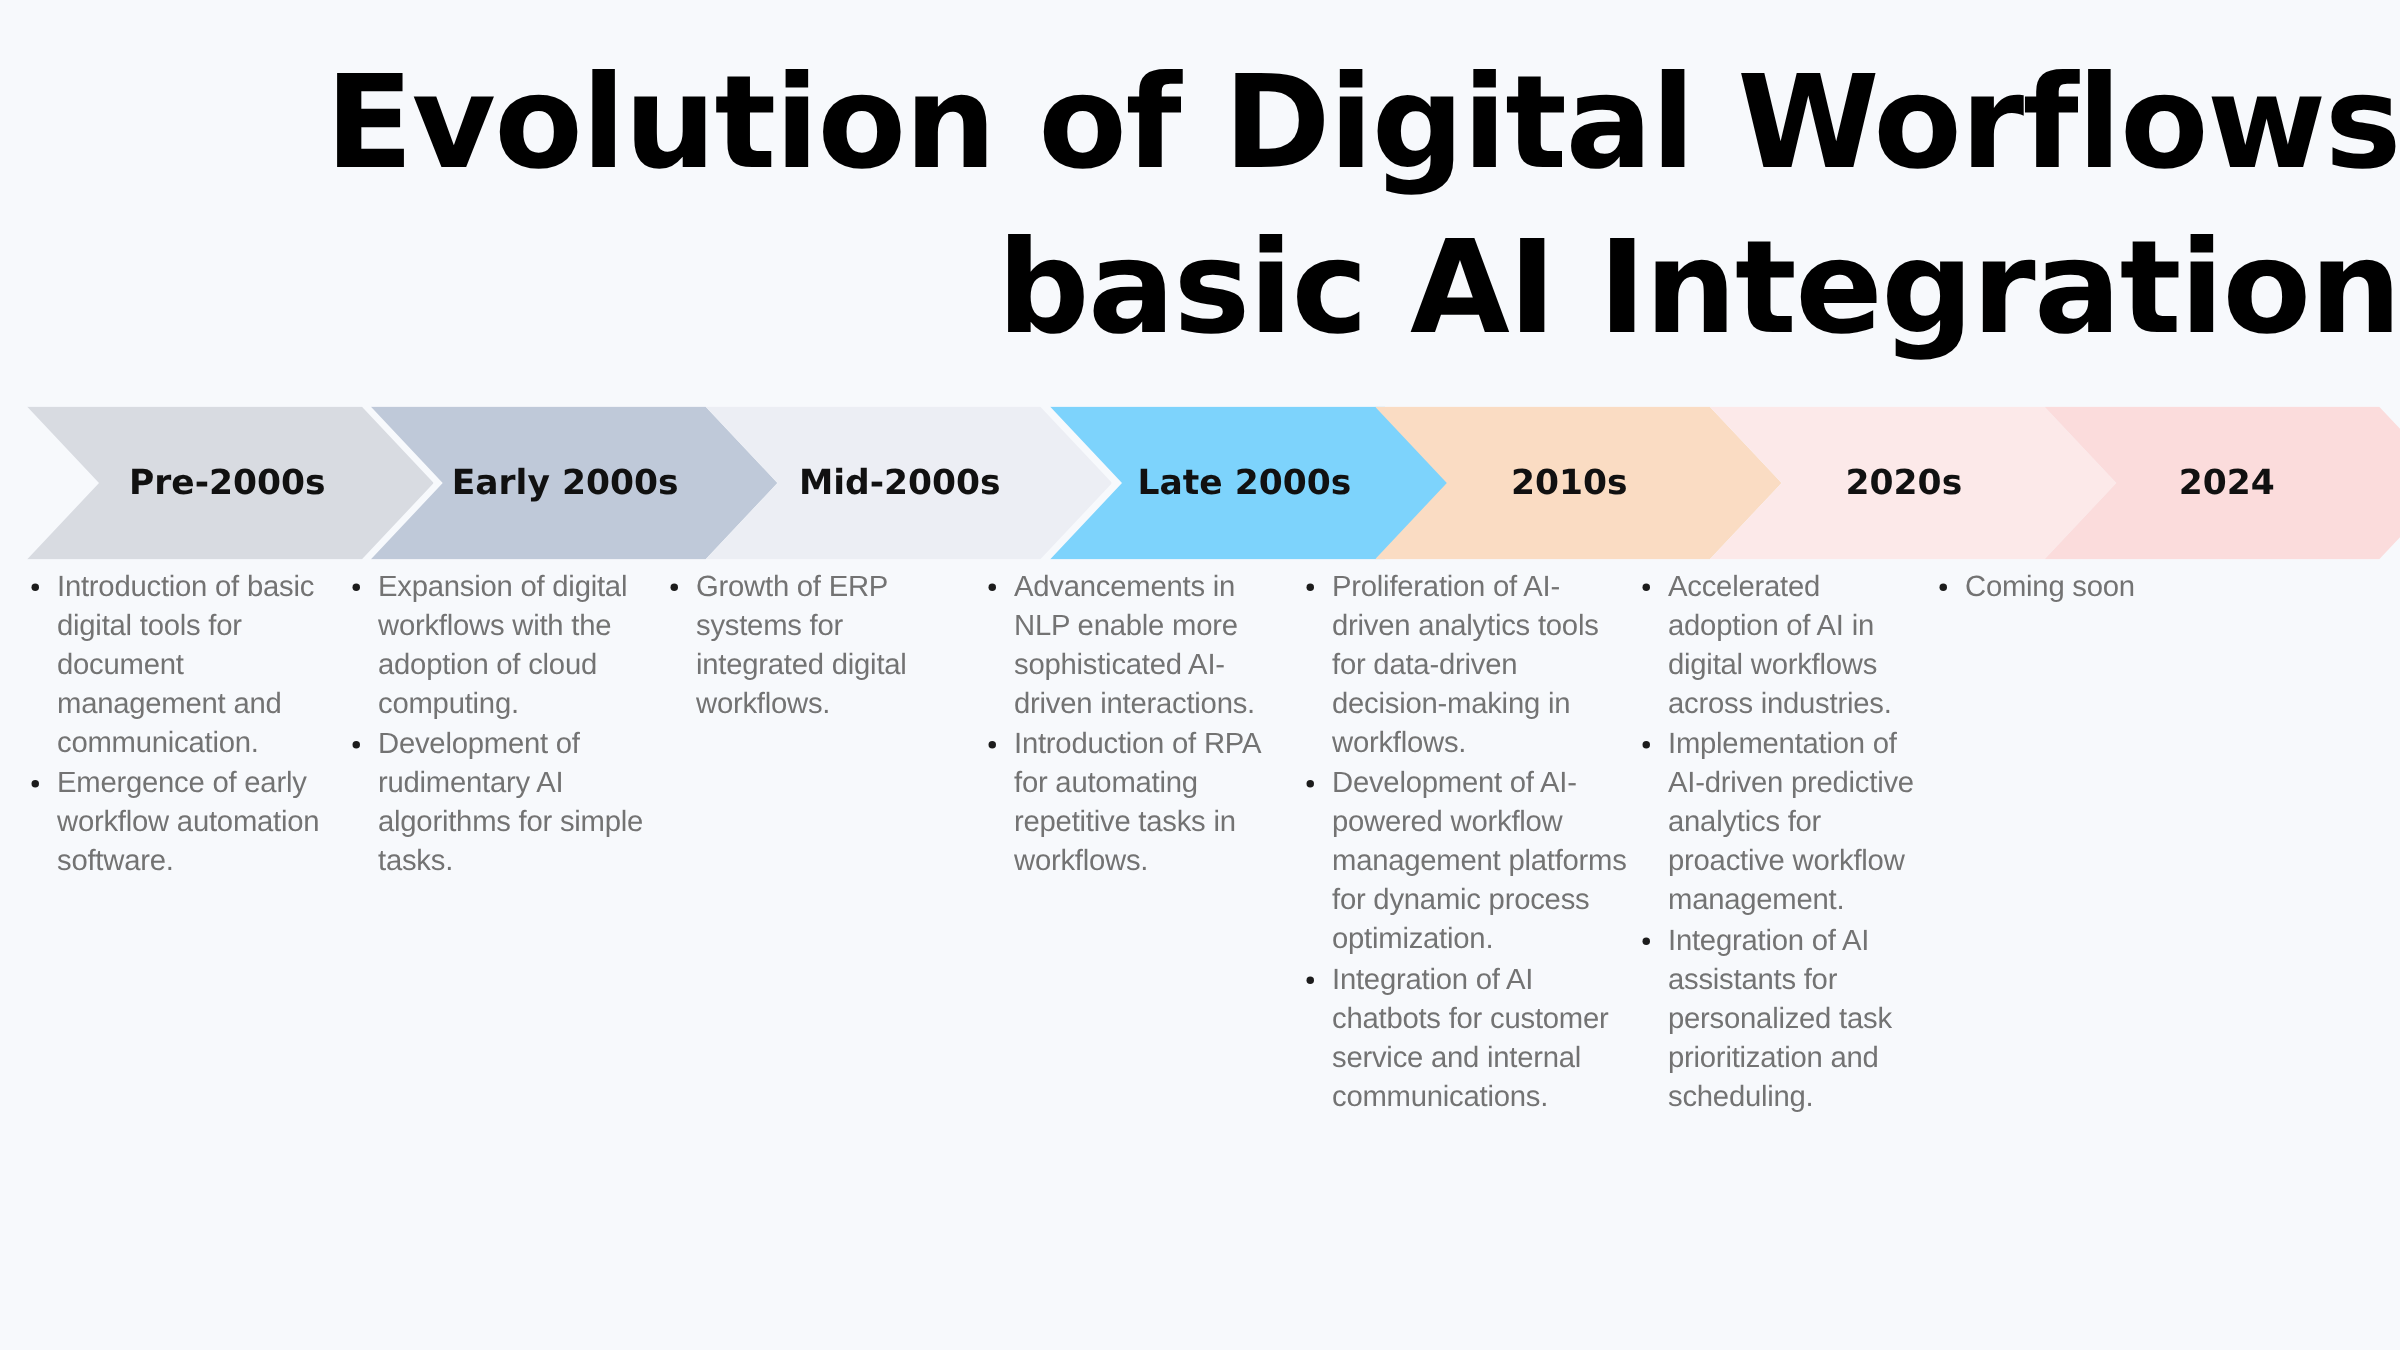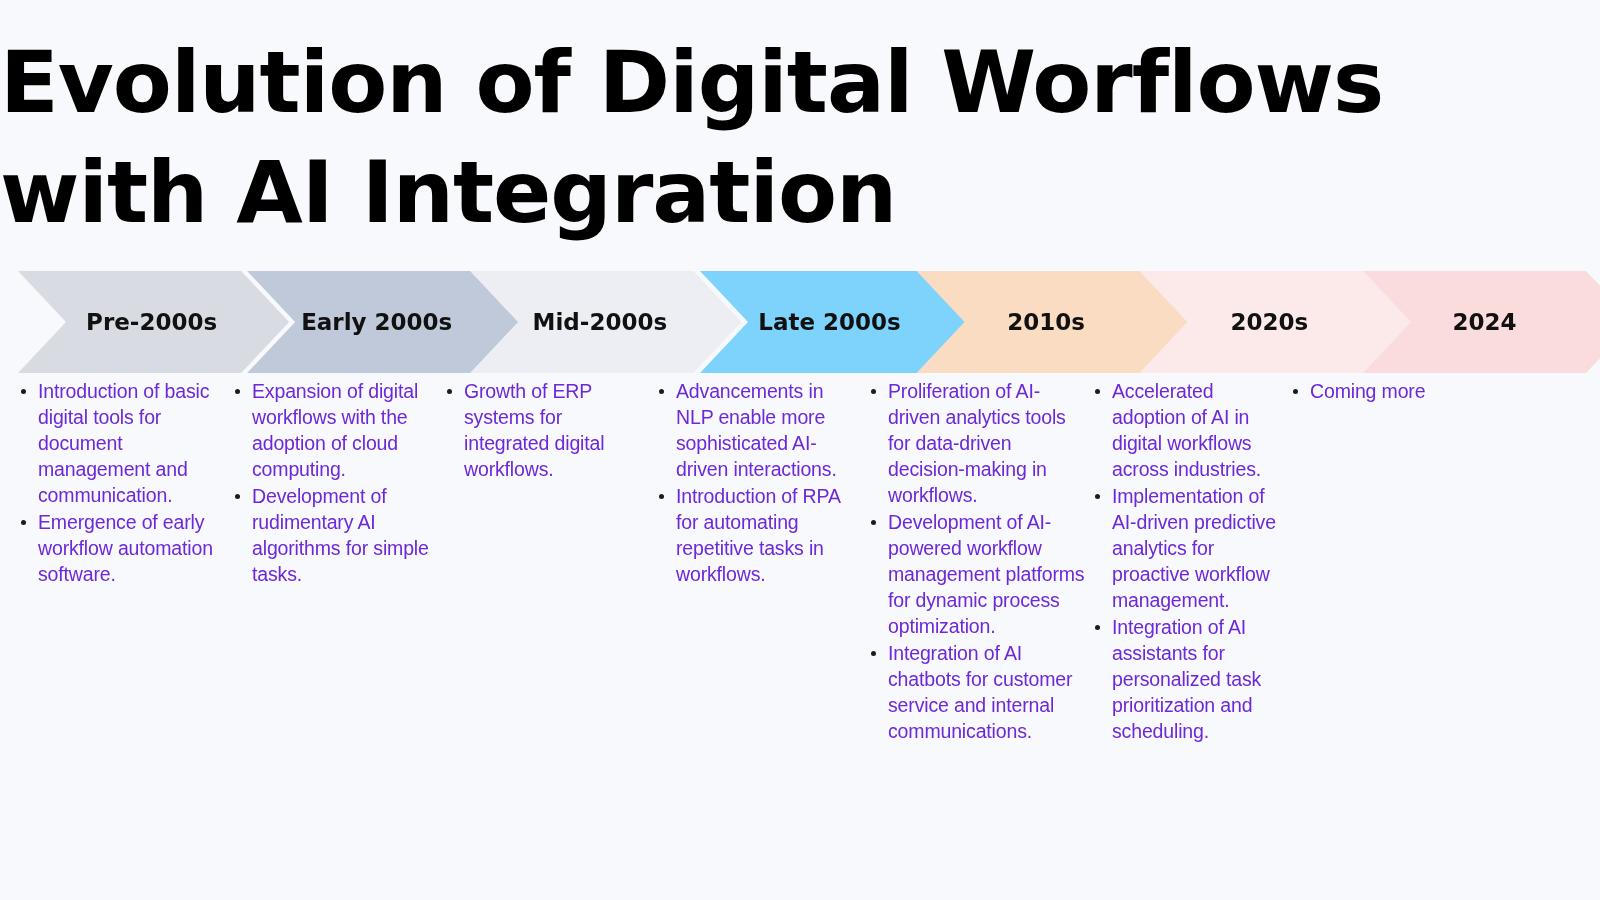--- a/index.html
+++ b/index.html
@@ -21,21 +21,21 @@
     height: 900px;
     background: #f7f9fc;
   }
 
   
   .title-block {
     position: absolute;
     top: 24px;
     left: 0;
     width: 1600px;
-    text-align: left;
+    text-align: right;
   }
   .title-line {
     display: block;
     font-family: "DejaVu Sans", sans-serif;
     font-weight: 700;
     font-size: 86px;
     line-height: 1.35;
     letter-spacing: -1px;
     color: #000000;
     white-space: nowrap;
@@ -93,42 +93,42 @@
     padding: 0;
     list-style: none;
   }
   .bullet-item {
     position: relative;
     padding-left: 24px;
     margin: 0 0 1px 0;
     font-family: "Liberation Sans", sans-serif;
     font-size: 19.5px;
     line-height: 26px;
-    color: #6d28d9;
+    color: #737373;
     letter-spacing: -0.15px;
   }
   .bullet-item::before {
     content: "";
     position: absolute;
     left: 7px;
     top: 11px;
     width: 5px;
     height: 5px;
     border-radius: 50%;
     background: #1c1c1c;
   }
 </style>
 </head>
 <body>
 
 <div class="poster">
 
   <div class="title-block">
     <span class="title-line title-line-1">Evolution of Digital Worflows</span>
-    <span class="title-line title-line-2">with AI Integration</span>
+    <span class="title-line title-line-2">basic AI Integration</span>
   </div>
 
   <div class="chevron-band">
       <div class="chevron chevron-0" style="left: 18px; width: 271.143px; background: rgb(216, 219, 225); clip-path: polygon(0px 0px, 82.2972% 0px, 100% 50%, 82.2972% 100%, 0px 100%, 17.7028% 50%); margin-left: 0px;">
         <span class="chevron-label">Pre-2000s</span>
       </div>
       <div class="chevron chevron-1" style="left: 241.143px; width: 271.143px; background: rgb(191, 201, 217); clip-path: polygon(0px 0px, 82.2972% 0px, 100% 50%, 82.2972% 100%, 0px 100%, 17.7028% 50%); margin-left: 6px; text-align: right;">
         <span class="chevron-label">Early 2000s</span>
       </div>
       <div class="chevron chevron-2" style="left: 464.286px; width: 271.143px; background: rgb(236, 238, 244); clip-path: polygon(0px 0px, 82.2972% 0px, 100% 50%, 82.2972% 100%, 0px 100%, 17.7028% 50%); margin-left: 6px;">
@@ -181,18 +181,18 @@
       </div>
       <div class="column" style="left: 1088px; width: 196px;">
         <ul class="bullet-list">
           <li class="bullet-item">Accelerated adoption of AI in digital workflows across industries.</li>
           <li class="bullet-item">Implementation of AI-driven predictive analytics for proactive workflow management.</li>
           <li class="bullet-item">Integration of AI assistants for personalized task prioritization and scheduling.</li>
         </ul>
       </div>
       <div class="column" style="left: 1286px; width: 240px;">
         <ul class="bullet-list">
-          <li class="bullet-item">Coming more</li>
+          <li class="bullet-item">Coming soon</li>
         </ul>
       </div>
     </div>
 
 </div>
 
 </body></html>

